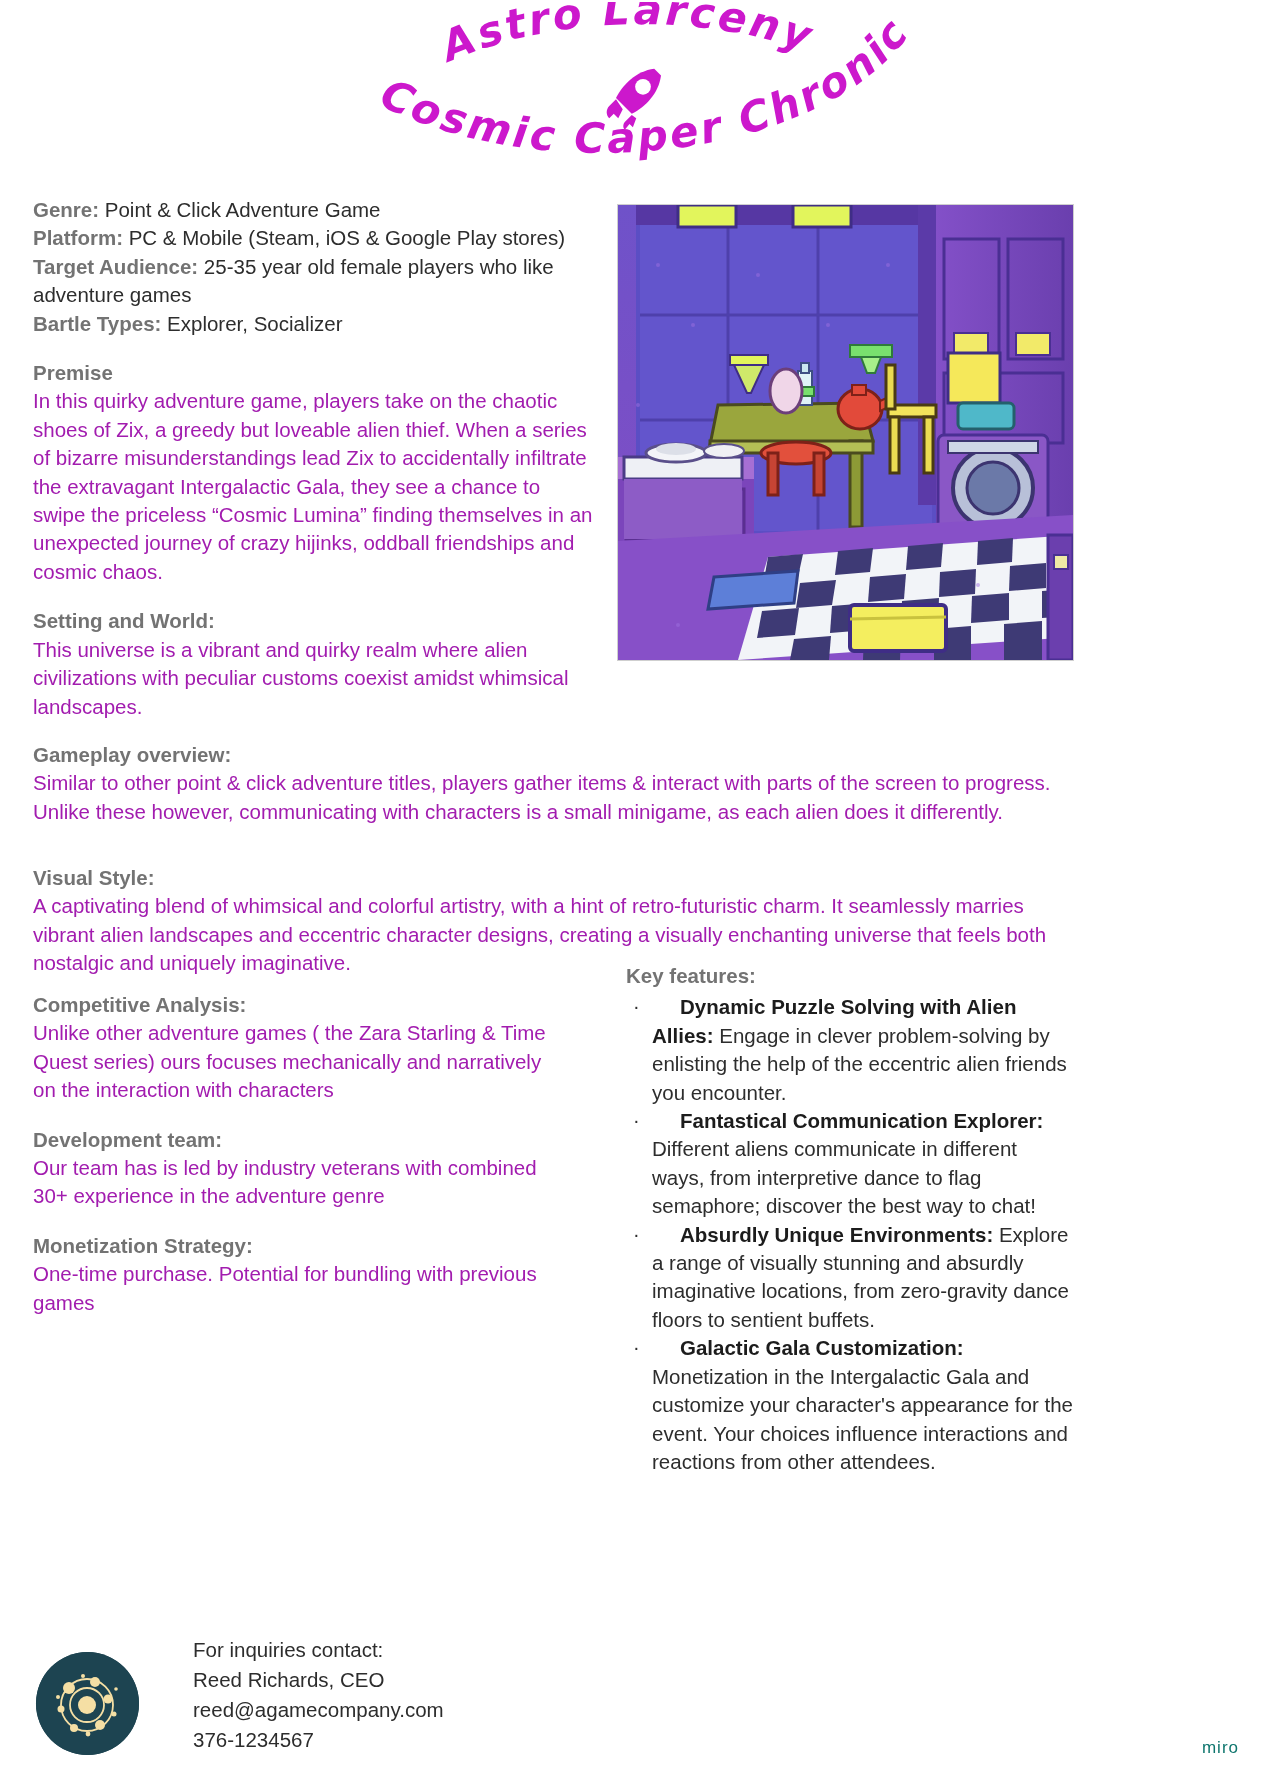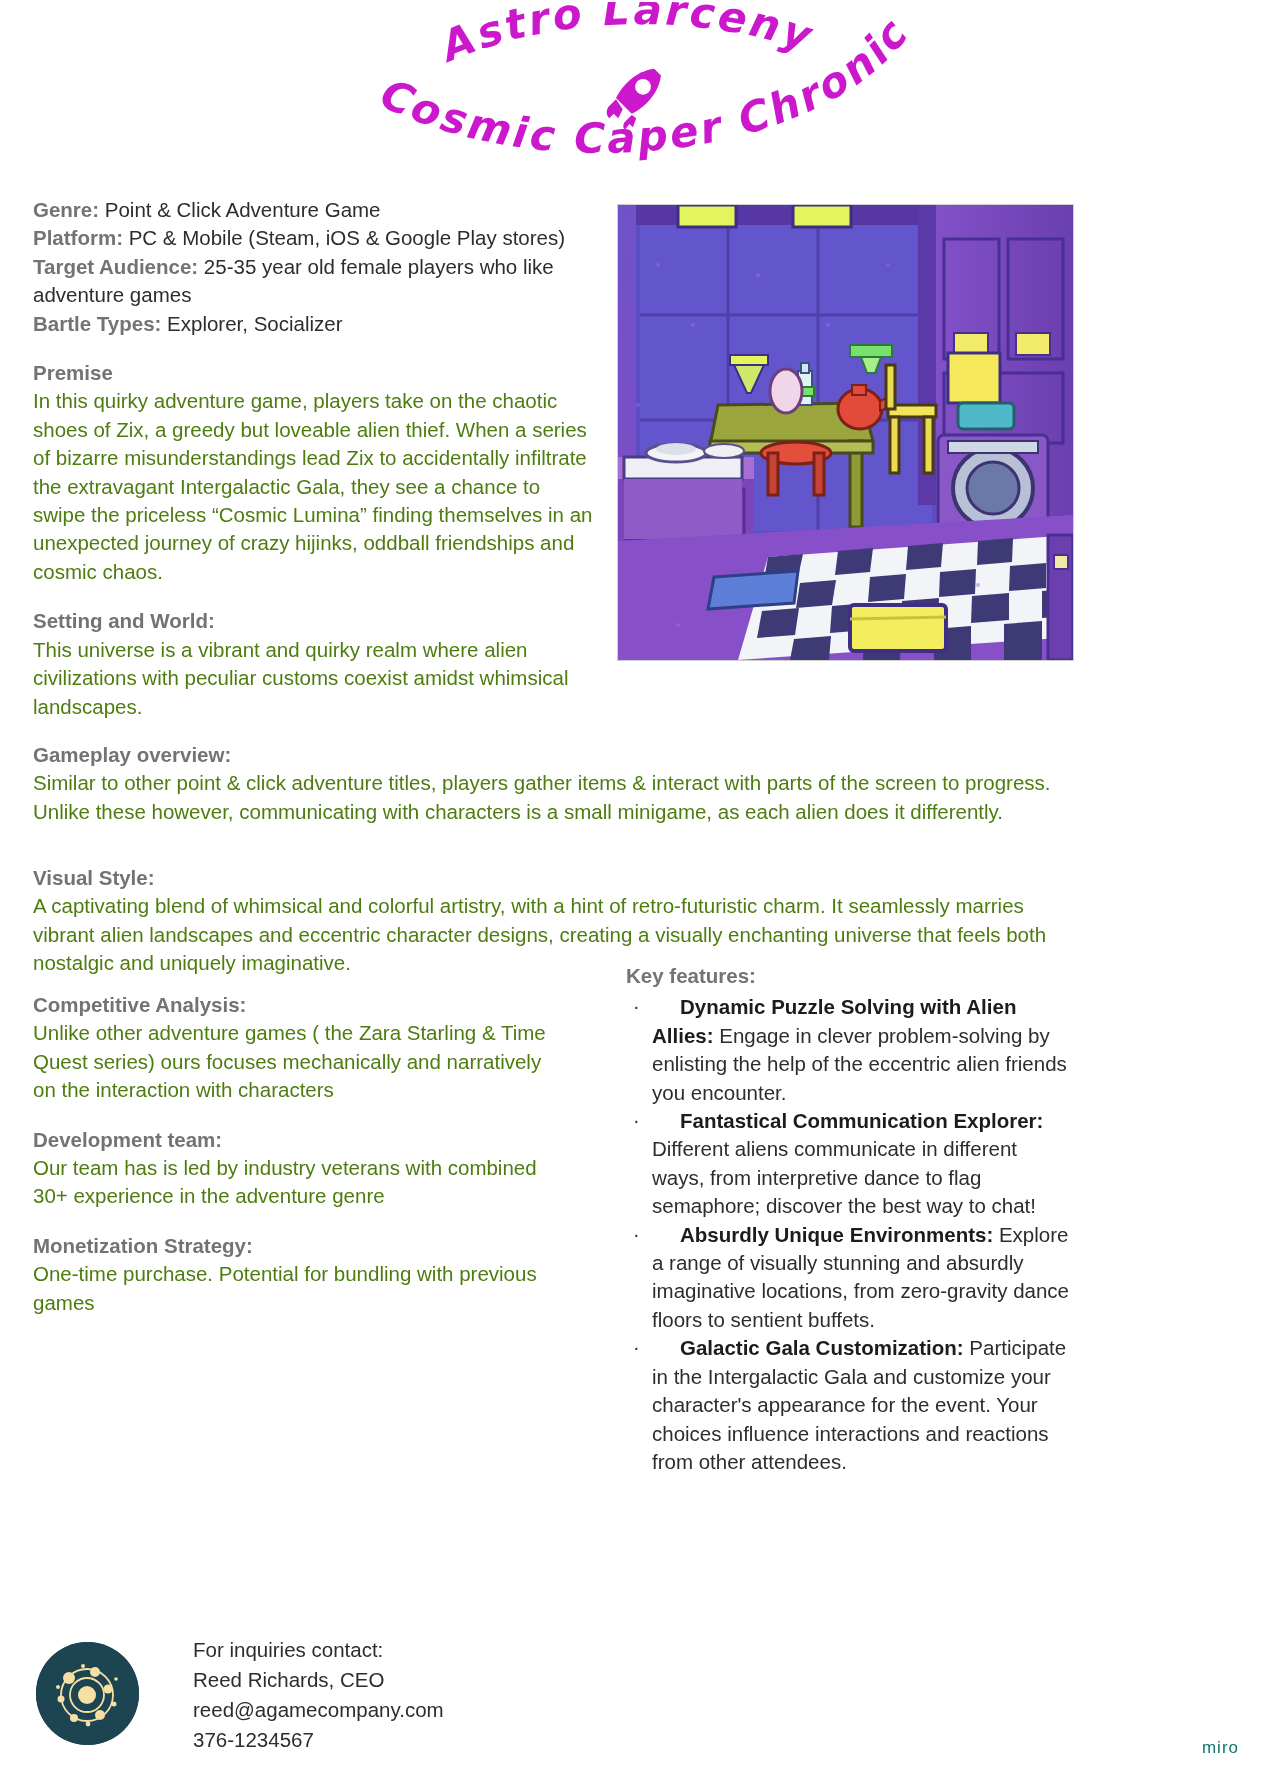--- a/index.html
+++ b/index.html
@@ -63,21 +63,21 @@
   }
   .hd {
     font-size: 20.5px;
     line-height: 28.4px;
     margin: 0;
   }
   .para {
     font-size: 20.5px;
     line-height: 28.4px;
     margin: 0;
-    color: #4d7c0f;
+    color: #a21caf;
   }
   .blk { margin-bottom: 21px; }
   .blk:last-child { margin-bottom: 0; }
 
   
   #hero-image {
     position: absolute;
     left: 617px;
     top: 8px;
     width: 455px;
@@ -109,21 +109,21 @@
   }
   .kf-item b { font-weight: bold; color: #1c1c1c; margin-left: 28px; }
 
   
   #footer {
     position: absolute;
     left: 36px;
     top: 1437px;
     width: 600px;
     display: flex;
-    align-items: flex-start;
+    align-items: flex-end;
   }
   #company-logo {
     width: 103px;
     height: 103px;
     border-radius: 50%;
     background: #1d4451;
     flex: 0 0 auto;
     margin-top: 9px;
   }
   #contact-lines {
@@ -241,21 +241,21 @@
       <li class="kf-item">
         <span class="bullet">·</span>
         <b>Fantastical Communication Explorer:</b><span> Different aliens communicate in different ways, from interpretive dance to flag semaphore; discover the best way to chat!</span>
       </li>
       <li class="kf-item">
         <span class="bullet">·</span>
         <b>Absurdly Unique Environments:</b><span> Explore a range of visually stunning and absurdly imaginative locations, from zero-gravity dance floors to sentient buffets.</span>
       </li>
       <li class="kf-item">
         <span class="bullet">·</span>
-        <b>Galactic Gala Customization:</b><span> Participate in the Intergalactic Gala and customize your character's appearance for the event. Your choices influence interactions and reactions from other attendees.</span>
+        <b>Galactic Gala Customization:</b><span> Monetization in the Intergalactic Gala and customize your character's appearance for the event. Your choices influence interactions and reactions from other attendees.</span>
       </li>
     </ul>
   </div>
 
   <div id="hero-image">
     <svg width="455" height="455" viewBox="0 0 455 455">
       <defs>
         <linearGradient id="wallg" x1="0" y1="0" x2="0" y2="1">
           <stop offset="0%" stop-color="#6f52c9"></stop>
           <stop offset="60%" stop-color="#7b4fc6"></stop>

